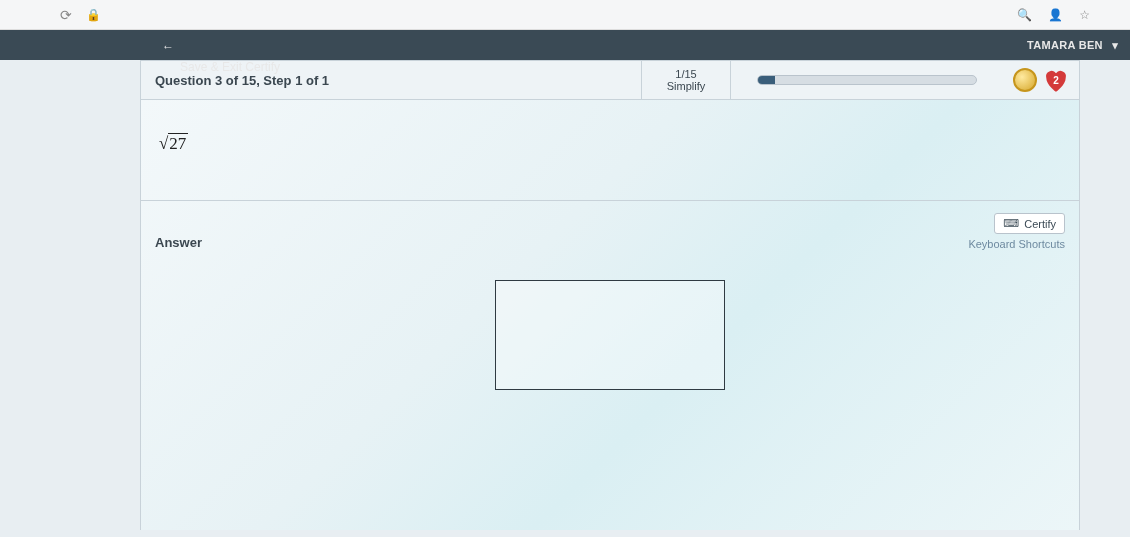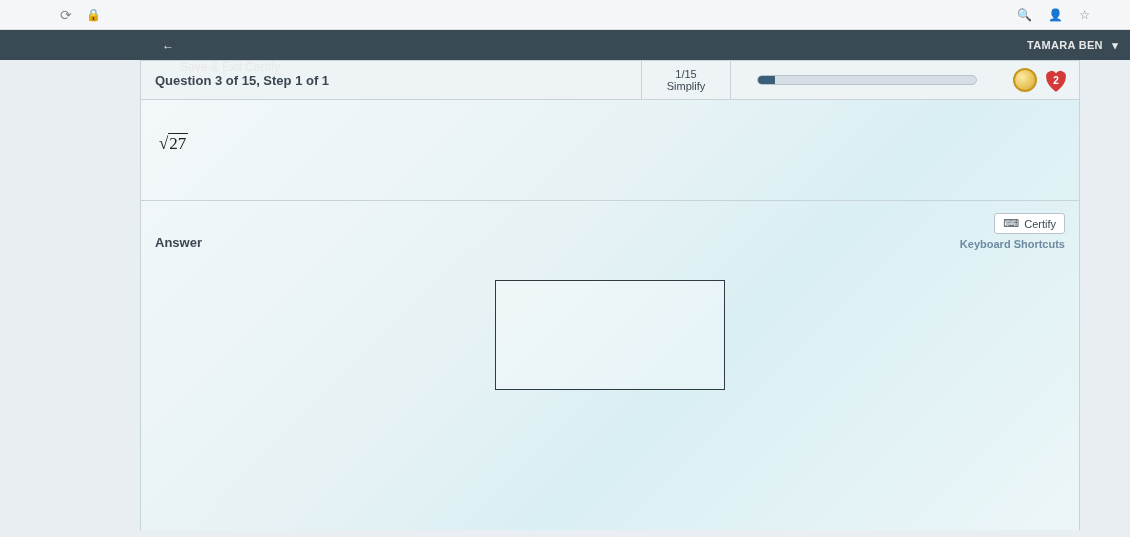--- a/index.html
+++ b/index.html
@@ -168,21 +168,20 @@
     background: #fff;
     padding: 3px 8px;
     border-radius: 3px;
     cursor: pointer;
     color:#3b4a55;
     font-size:11px;
   }
   .kb-shortcuts {
     margin-top: 4px;
     color: #6e8aa0;
-    font-weight: bold;
   }
   .answer-box {
     width: 230px; height: 110px;
     border: 1.5px solid #2f3a42;
     margin: 30px auto 0 auto;
     background: rgba(255,255,255,.35);
   }
 </style>
 </head>
 <body>

